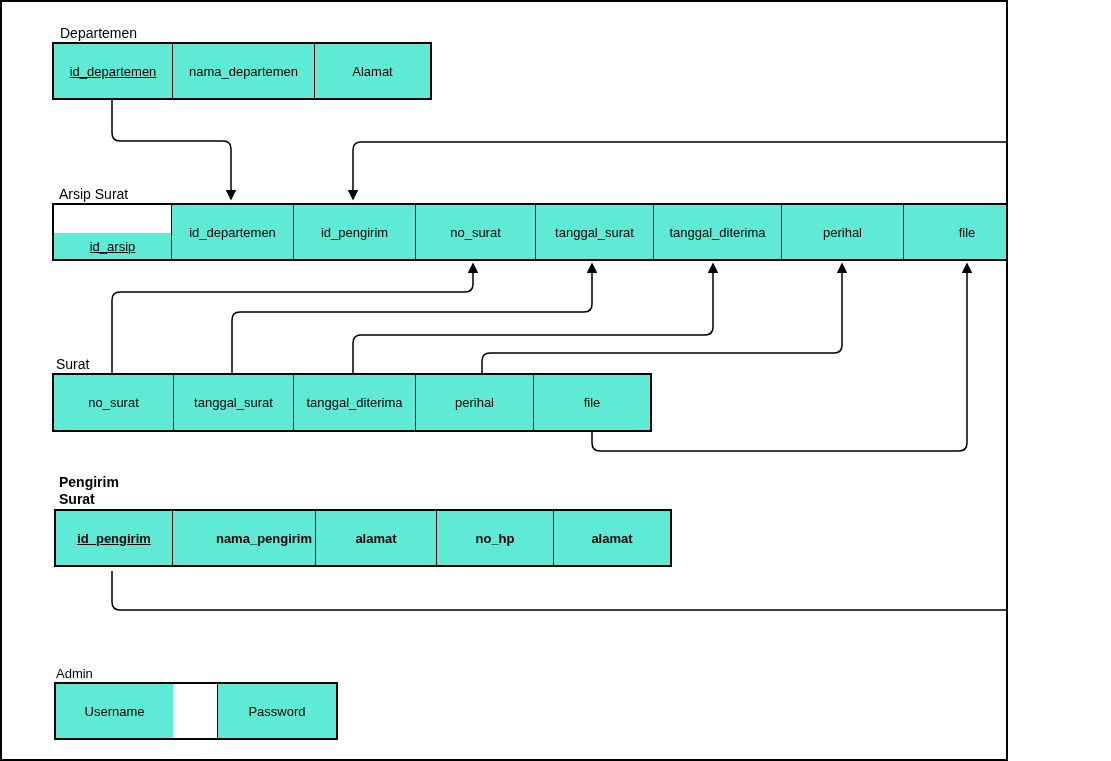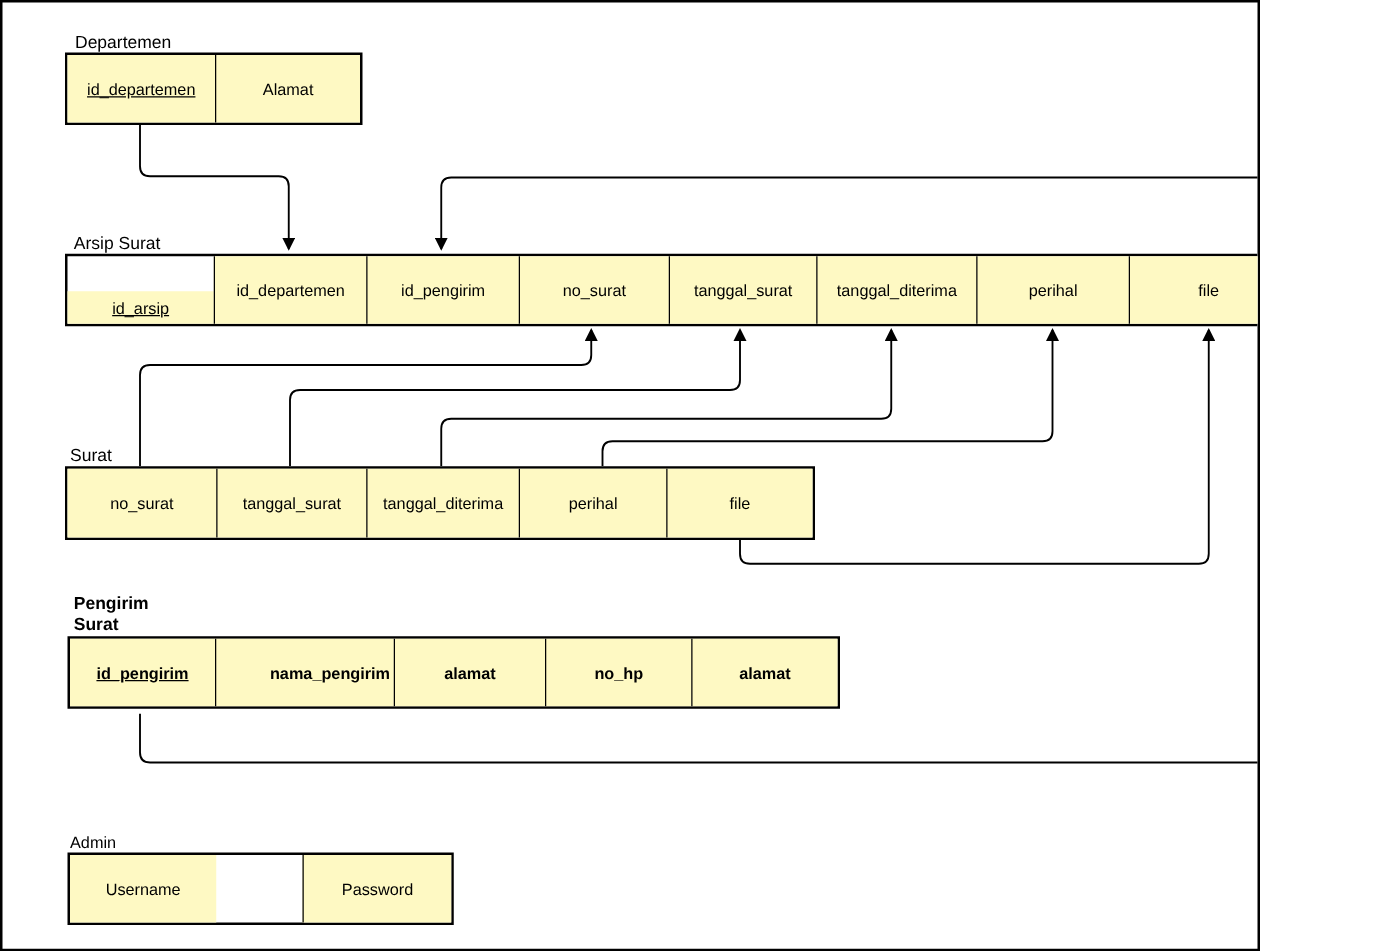--- a/index.html
+++ b/index.html
@@ -43,21 +43,21 @@
     color: #000000;
   }
   .cell {
     box-sizing: border-box;
     flex: none;
     display: flex;
     align-items: center;
     justify-content: center;
     font-size: 13px;
     text-align: center;
-    background: #fef9c3;
+    background: #5eead4;
   }
   .cell + .cell { border-left: 1px solid #000000; }
   .cell.pk { text-decoration: underline; }
 </style>
 </head>
 <body>
 
 <div class="canvas">
 
   <svg class="connectors" viewBox="0 0 1111 761" xmlns="http://www.w3.org/2000/svg">
@@ -71,20 +71,21 @@
     <path class="conn" d="M110,371 V298 Q110,290 118,290 H463 Q471,290 471,282 V262" marker-end="url(#arrow)"></path>
     <path class="conn" d="M230,371 V318 Q230,310 238,310 H582 Q590,310 590,302 V262" marker-end="url(#arrow)"></path>
     <path class="conn" d="M351,371 V341 Q351,333 359,333 H703 Q711,333 711,325 V262" marker-end="url(#arrow)"></path>
     <path class="conn" d="M480,371 V359 Q480,351 488,351 H832 Q840,351 840,343 V262" marker-end="url(#arrow)"></path>
     <path class="conn" d="M590,430 V441 Q590,449 598,449 H957 Q965,449 965,441 V262" marker-end="url(#arrow)"></path>
   </svg>
 
   <div class="ertable" style="left:50px; top:40px;">
     <div class="tlabel" style="left:6px;">Departemen</div>
     <div class="cell pk" style="width:118px;">id_departemen</div>
+    <div class="cell" style="width:142px;">nama_departemen</div>
     <div class="cell" style="width:116px;">Alamat</div>
   </div>
 
   <div class="ertable" style="left:50px; top:201px;">
     <div class="tlabel" style="left:5px;">Arsip Surat</div>
     <div class="cell pk" style="width:117px;margin-top:28px;">id_arsip</div>
     <div class="cell" style="width:122px;">id_departemen</div>
     <div class="cell" style="width:122px;">id_pengirim</div>
     <div class="cell" style="width:120px;">no_surat</div>
     <div class="cell" style="width:118px;">tanggal_surat</div>
@@ -108,16 +109,16 @@
     <div class="cell pk" style="width:116px;">id_pengirim</div>
     <div class="cell" style="width:143px;padding-left:40px;">nama_pengirim</div>
     <div class="cell" style="width:121px;">alamat</div>
     <div class="cell" style="width:117px;">no_hp</div>
     <div class="cell" style="width:117px;">alamat</div>
   </div>
 
   <div class="ertable" style="left:52px; top:680px;gap:44px;">
     <div class="tlabel" style="left:0px; font-size:13px;">Admin</div>
     <div class="cell" style="width:117px;">Username</div>
-    <div class="cell" style="width:119px;margin-left:25px;">Password</div>
+    <div class="cell" style="width:119px;">Password</div>
   </div>
 
 </div>
 
 </body></html>

